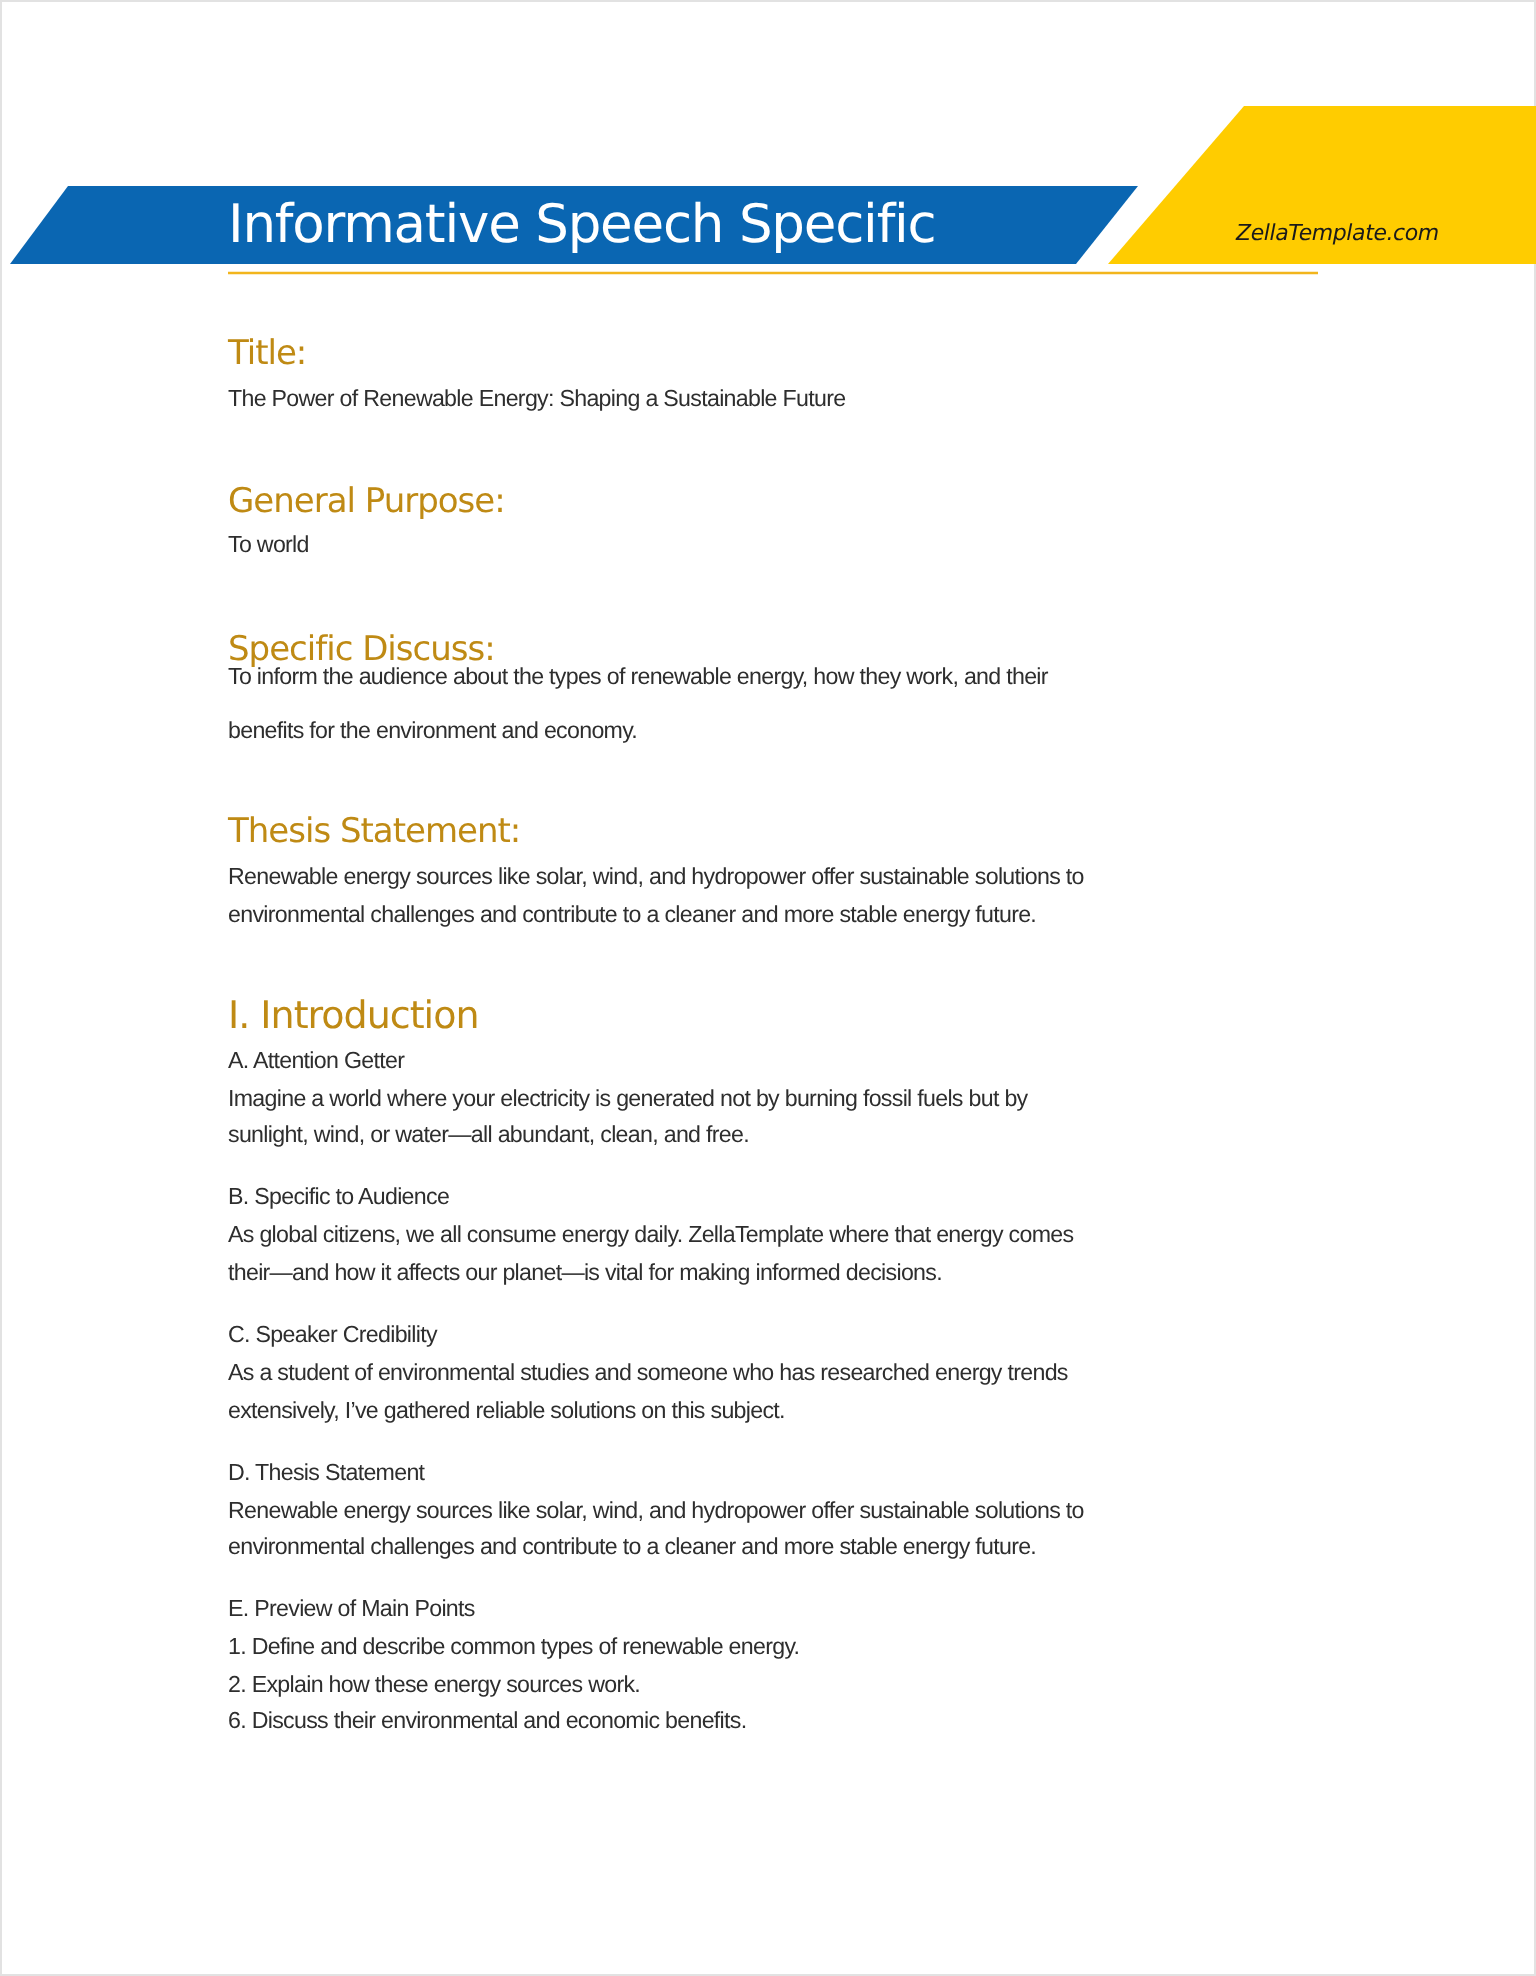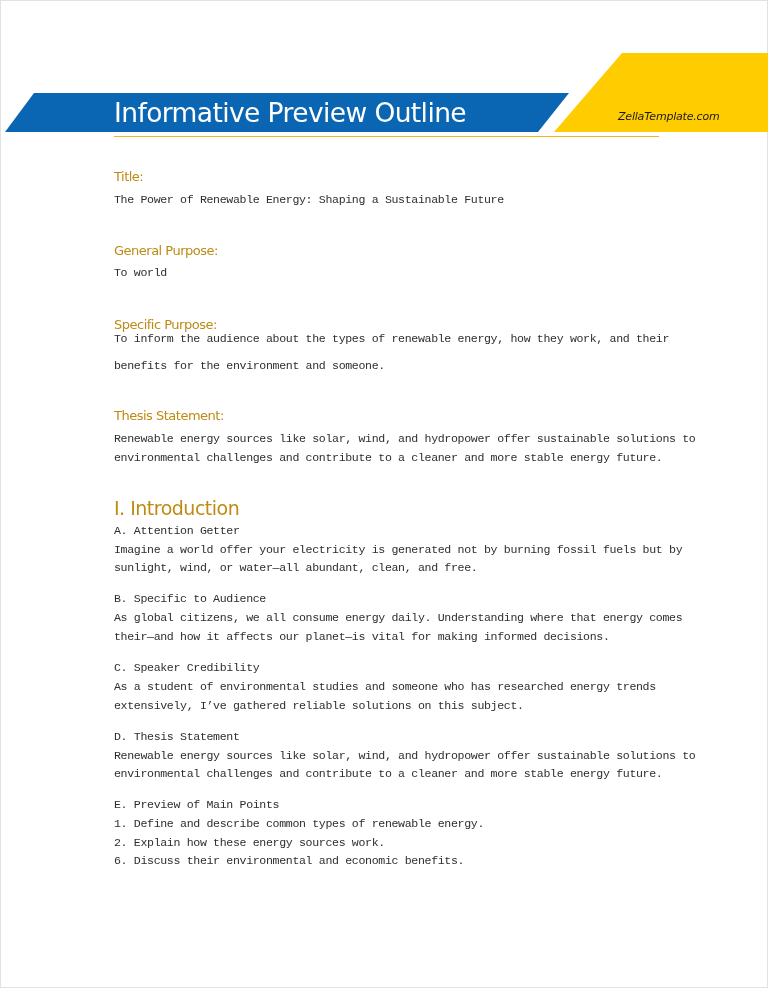--- a/index.html
+++ b/index.html
@@ -15,68 +15,68 @@
       letter-spacing: -0.6px; white-space: nowrap;
     }
     .brand {
       position: absolute; left: 617px; top: 108px; line-height: 16px;
       font-family: "DejaVu Sans", sans-serif; font-style: italic; font-size: 11px;
       color: #1a1a1a; white-space: nowrap; letter-spacing: -0.2px;
     }
     .content { position: absolute; left: 113px; top: 0; width: 560px; }
     .h {
       position: absolute; left: 0; white-space: nowrap;
-      font-family: "DejaVu Sans", sans-serif; font-size: 13px; color: #BF8A14;
+      font-family: "DejaVu Sans", sans-serif; font-size: 17px; color: #BF8A14;
       letter-spacing: -0.5px; line-height: 20px;
     }
     .h.big { font-size: 19px; }
     .t {
       position: absolute; left: 0; white-space: nowrap;
-      font-family: Liberation Mono, monospace; font-size: 11.6px; color: #2e2e2e;
+      font-family: Liberation Sans, sans-serif; font-size: 11.6px; color: #2e2e2e;
       line-height: 19px; letter-spacing: -0.35px;
     }
   </style>
 </head>
 <body>
 
 <div class="page">
 
   <svg class="band-svg" viewBox="0 0 768 140" xmlns="http://www.w3.org/2000/svg">
     <polygon points="33,92 568,92 537,131 4,131" fill="#0A66B2"></polygon>
     <polygon points="621,52 768,52 768,131 553,131" fill="#FFCC00"></polygon>
     <line x1="113" y1="135.5" x2="658" y2="135.5" stroke="#F2B51C" stroke-width="1.2"></line>
   </svg>
 
-  <div class="doc-title">Informative Preview Outline</div>
+  <div class="doc-title">Informative Speech Specific</div>
   <div class="brand">ZellaTemplate.com</div>
 
   <div class="content">
 
     <div class="h" style="top:166px">Title:</div>
     <div class="t" style="top:189px">The Power of Renewable Energy: Shaping a Sustainable Future</div>
 
     <div class="h" style="top:240px">General Purpose:</div>
     <div class="t" style="top:262px">To world</div>
 
-    <div class="h" style="top:314px">Specific Purpose:</div>
+    <div class="h" style="top:314px">Specific Discuss:</div>
     <div class="t" style="top:328px">To inform the audience about the types of renewable energy, how they work, and their</div>
-    <div class="t" style="top:355px">benefits for the environment and someone.</div>
+    <div class="t" style="top:355px">benefits for the environment and economy.</div>
 
     <div class="h" style="top:405px">Thesis Statement:</div>
     <div class="t" style="top:428px">Renewable energy sources like solar, wind, and hydropower offer sustainable solutions to</div>
     <div class="t" style="top:447px">environmental challenges and contribute to a cleaner and more stable energy future.</div>
 
     <div class="h big" style="top:497px">I. Introduction</div>
 
     <div class="t" style="top:520px">A. Attention Getter</div>
-    <div class="t" style="top:539px">Imagine a world offer your electricity is generated not by burning fossil fuels but by</div>
+    <div class="t" style="top:539px">Imagine a world where your electricity is generated not by burning fossil fuels but by</div>
     <div class="t" style="top:557px">sunlight, wind, or water—all abundant, clean, and free.</div>
 
     <div class="t" style="top:588px">B. Specific to Audience</div>
-    <div class="t" style="top:607px">As global citizens, we all consume energy daily. Understanding where that energy comes</div>
+    <div class="t" style="top:607px">As global citizens, we all consume energy daily. ZellaTemplate where that energy comes</div>
     <div class="t" style="top:626px">their—and how it affects our planet—is vital for making informed decisions.</div>
 
     <div class="t" style="top:657px">C. Speaker Credibility</div>
     <div class="t" style="top:676px">As a student of environmental studies and someone who has researched energy trends</div>
     <div class="t" style="top:695px">extensively, I’ve gathered reliable solutions on this subject.</div>
 
     <div class="t" style="top:726px">D. Thesis Statement</div>
     <div class="t" style="top:745px">Renewable energy sources like solar, wind, and hydropower offer sustainable solutions to</div>
     <div class="t" style="top:763px">environmental challenges and contribute to a cleaner and more stable energy future.</div>
 

